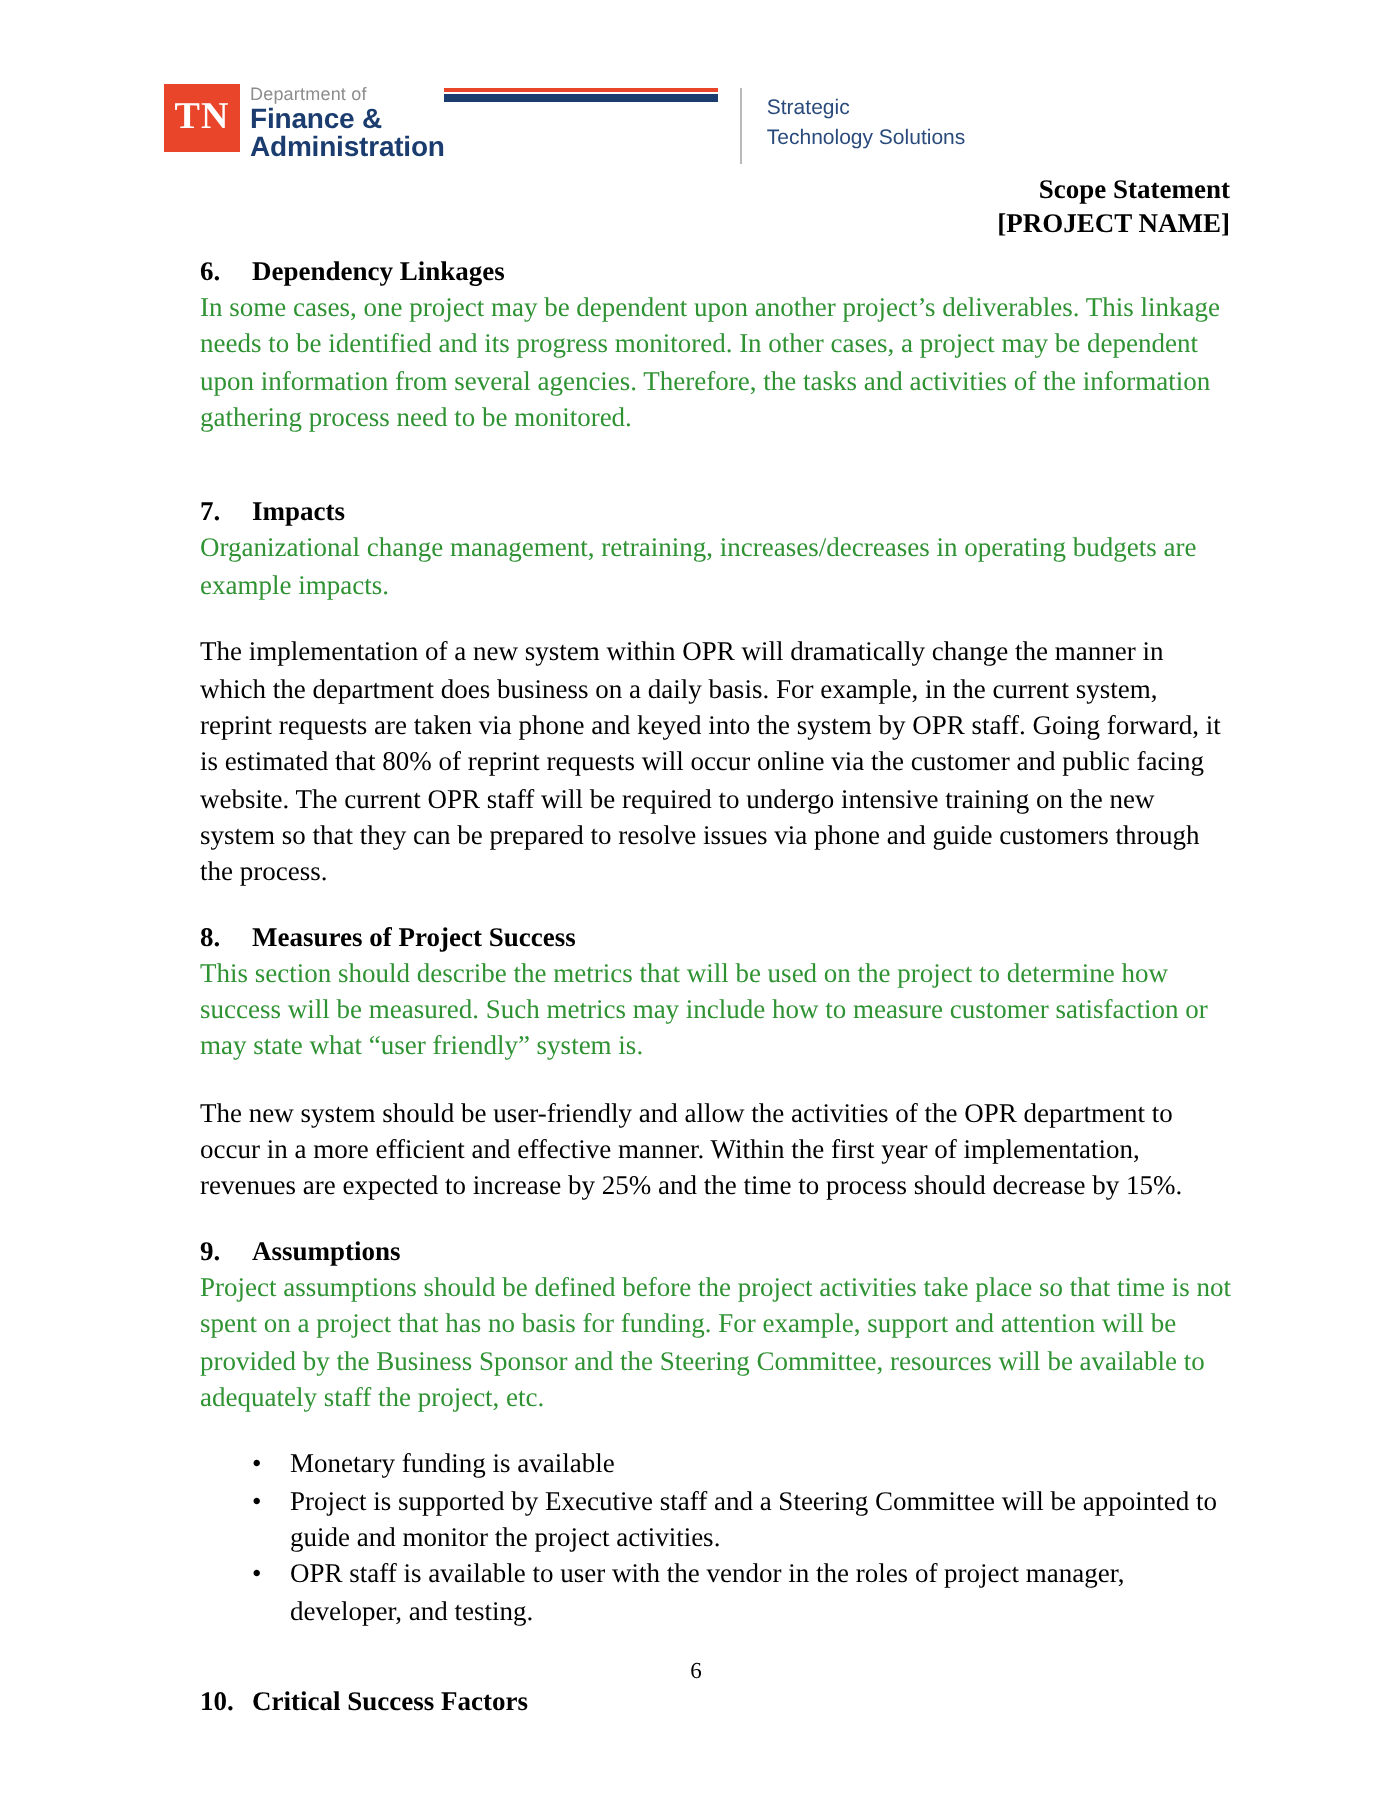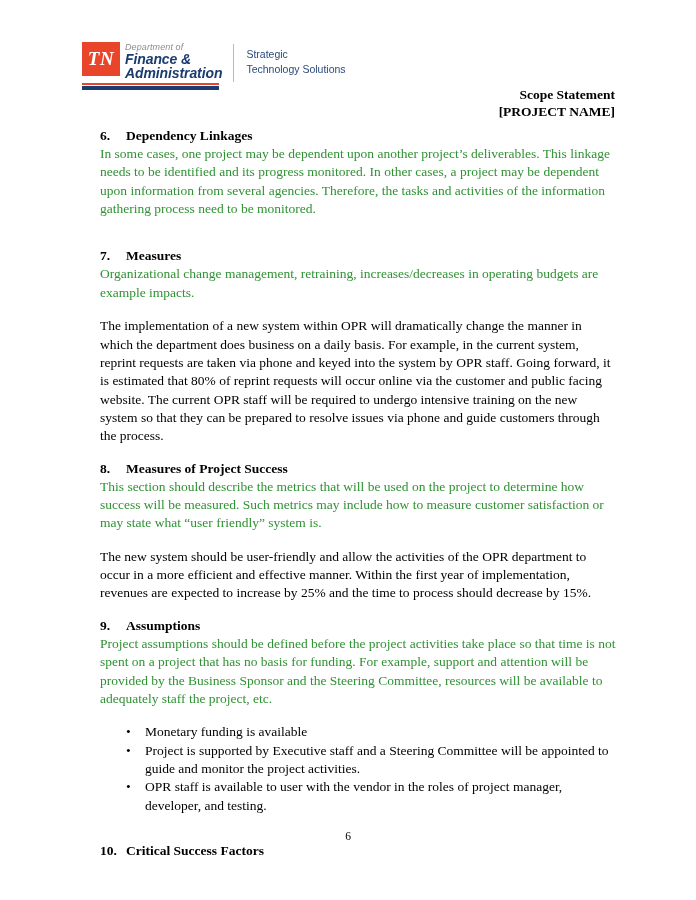--- a/index.html
+++ b/index.html
@@ -26,23 +26,21 @@
   
   .logo-wrap {
     position: absolute;
     left: 82px;
     top: 42px;
     display: flex;
     align-items: flex-start;
   }
   .logo-mark {
     display: flex;
-    flex-direction: column;
     align-items: flex-start;
-    font-style: italic;
   }
   .logo-row {
     display: flex;
     align-items: flex-start;
   }
   .tn-badge {
     width: 38px;
     height: 34px;
     background: #e8452b;
     color: #ffffff;
@@ -226,21 +224,21 @@
       <span class="sec-num">6.</span>
       <span>Dependency Linkages</span>
     </div>
     <p class="para green">In some cases, one project may be dependent upon another project’s deliverables. This linkage needs to be identified and its progress monitored.  In other cases, a project may be dependent upon information from several agencies. Therefore, the tasks and activities of the information gathering process need to be monitored.</p>
     <div class="gap"></div>
 
     <div class="gap"></div>
 
     <div class="sec-heading">
       <span class="sec-num">7.</span>
-      <span>Measures</span>
+      <span>Impacts</span>
     </div>
     <p class="para green">Organizational change management, retraining, increases/decreases in operating budgets are example impacts.</p>
     <div class="gap"></div>
     <p class="para black">The implementation of a new system within OPR will dramatically change the manner in which the department does business on a daily basis. For example, in the current system, reprint requests are taken via phone and keyed into the system by OPR staff. Going forward, it is estimated that 80% of reprint requests will occur online via the customer and public facing website. The current OPR staff will be required to undergo intensive training on the new system so that they can be prepared to resolve issues via phone and guide customers through the process.</p>
 
     <div class="gap"></div>
 
     <div class="sec-heading">
       <span class="sec-num">8.</span>
       <span>Measures of Project Success</span>

